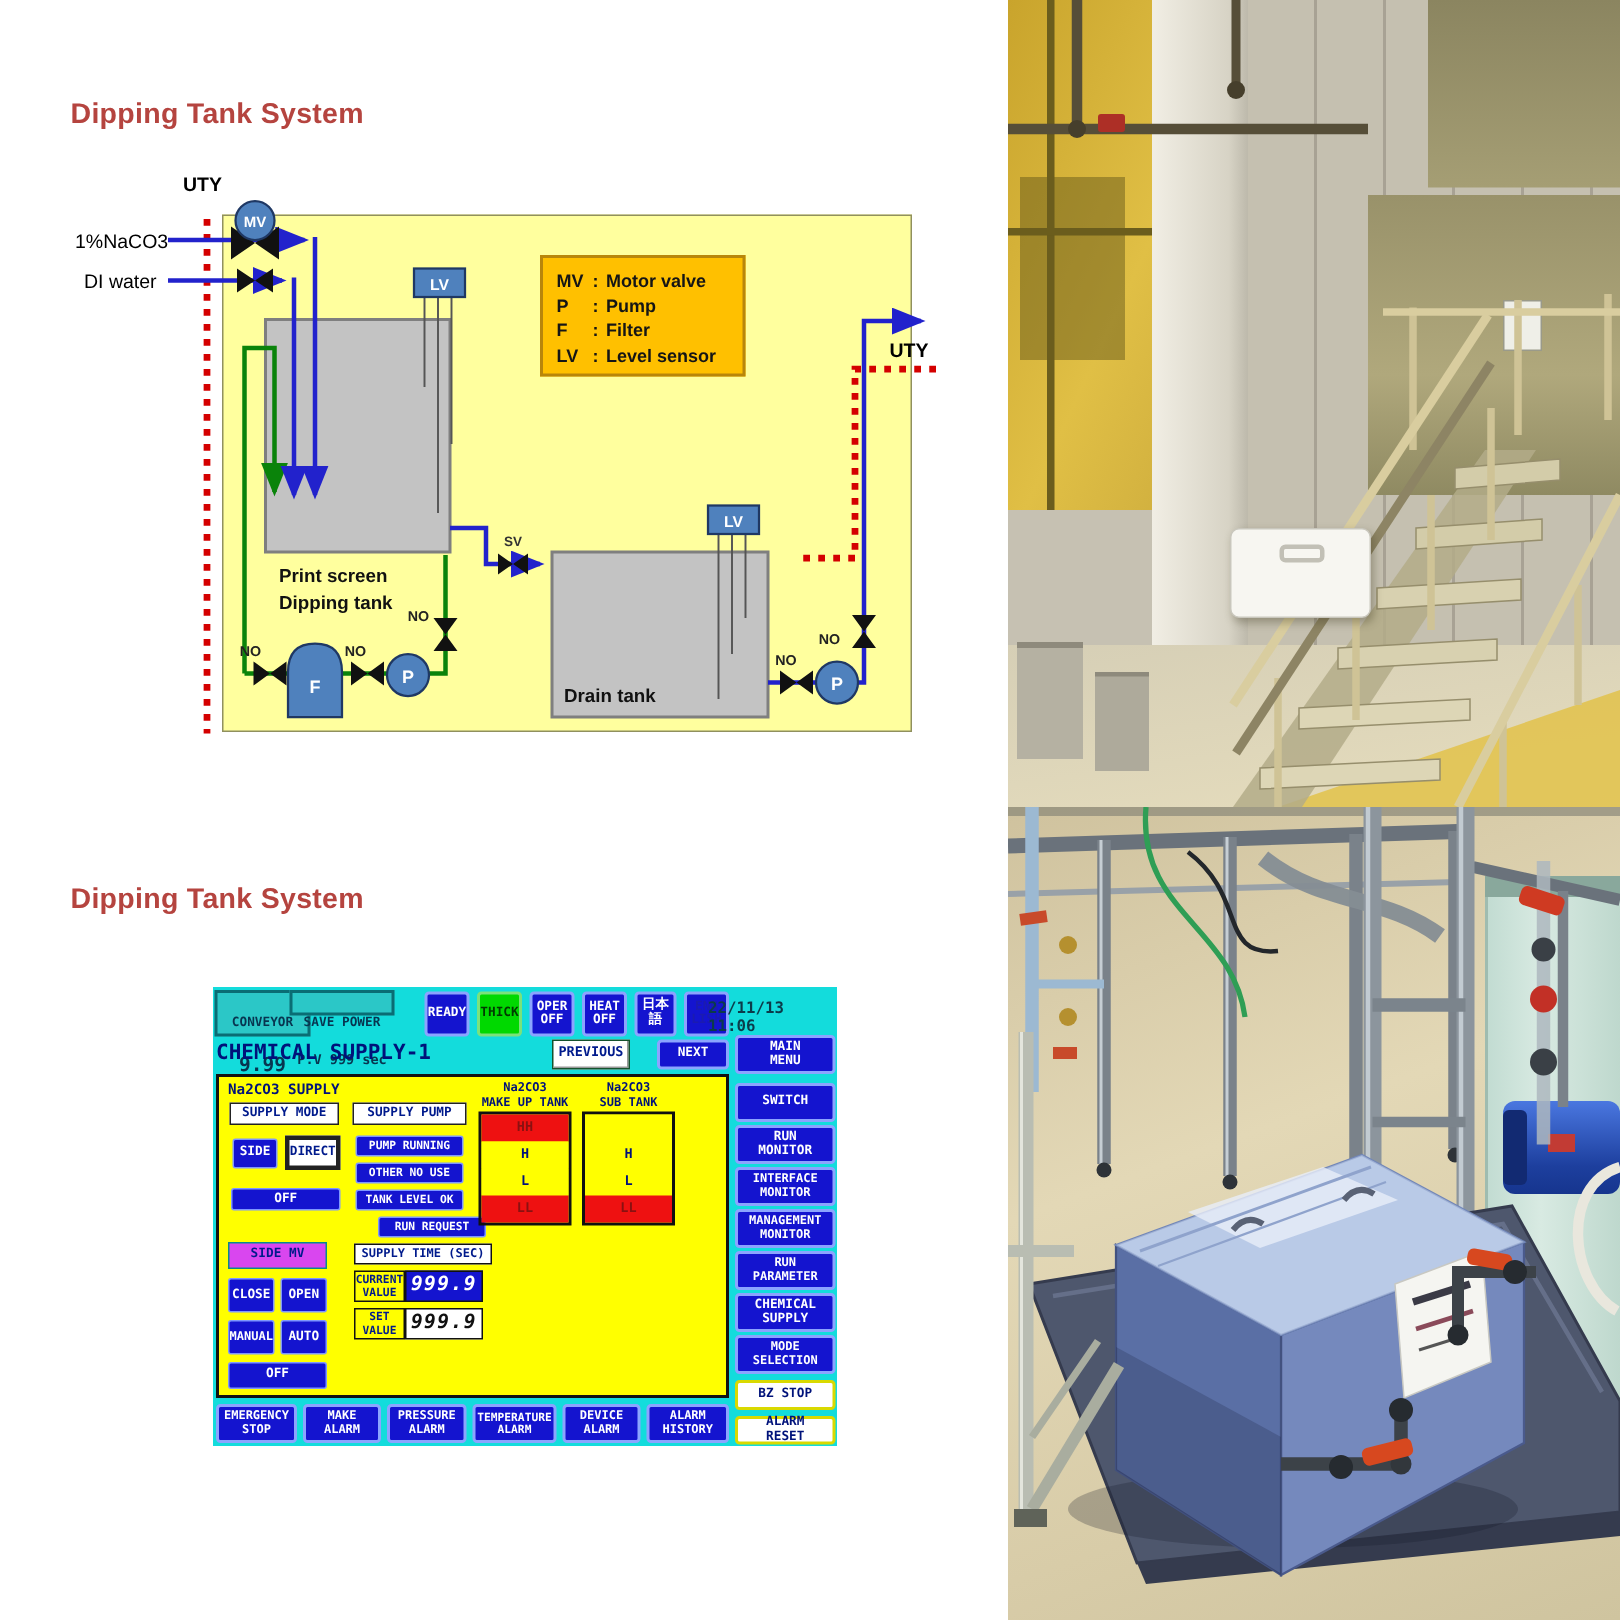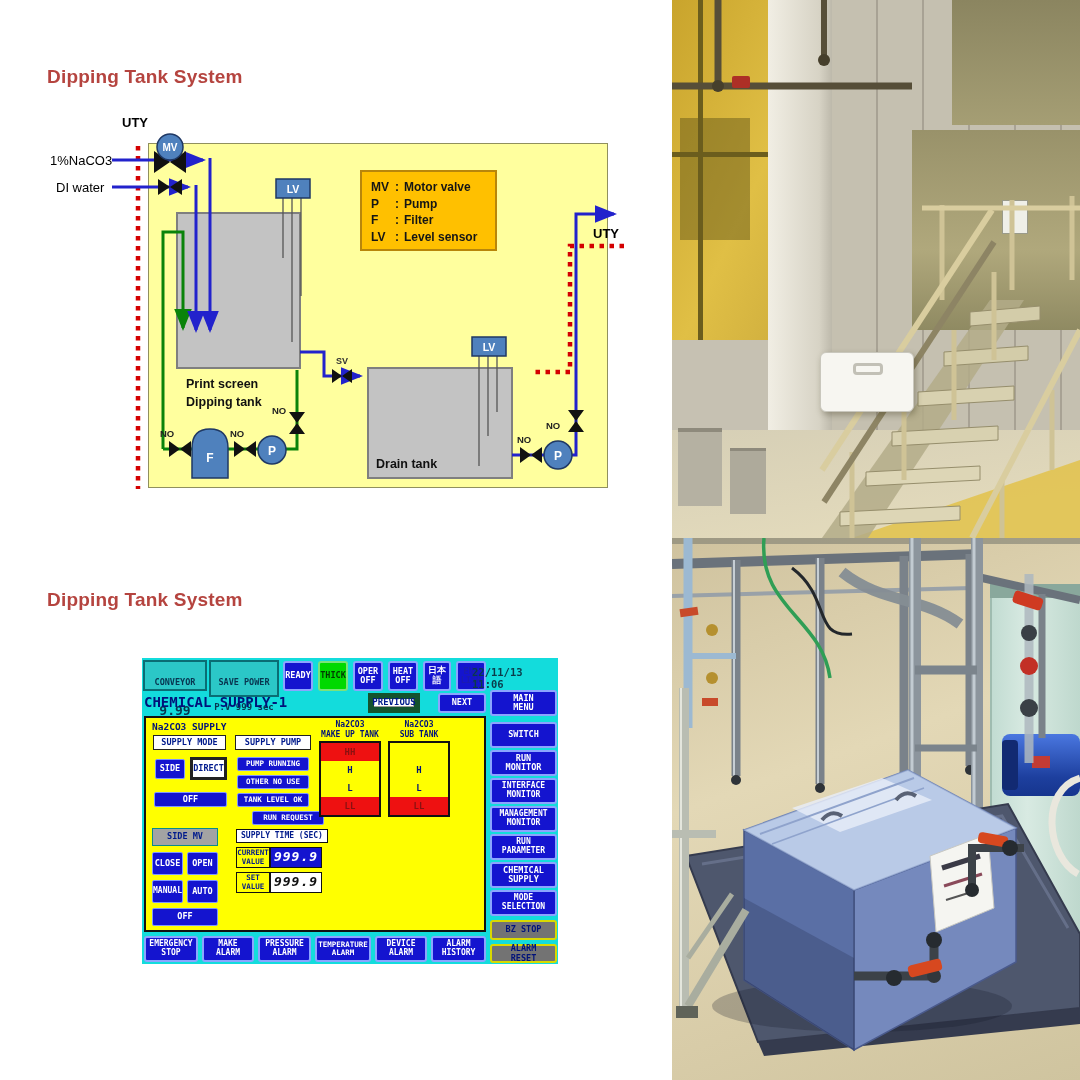--- a/index.html
+++ b/index.html
@@ -17,21 +17,21 @@
   .lga{width:24px}.lgc{width:9px}
 
   
   .hmi{position:absolute;left:142px;top:658px;width:416px;height:306px;background:#13dcdc;
        font-family:"DejaVu Sans Mono",monospace;font-weight:bold;color:#00127a}
   .hb{position:absolute;background:#1414cf;color:#fff;border:2px solid #8ba4ff;border-radius:3px;
       display:flex;align-items:center;justify-content:center;text-align:center;white-space:pre-line;
       line-height:1.1;font-size:8.5px;font-family:inherit;font-weight:bold;cursor:default}
   .hb.green{background:#00d900;color:#013a01;border-color:#7be27b}
   .hb.pressed{color:#1b1bb0}
-  .hb.yellow{background:#737373;color:#00127a;border-color:#d9d900}
+  .hb.yellow{background:#ffffff;color:#00127a;border-color:#d9d900}
   .hb.thin{border-width:1px;border-color:#7e97ff;border-radius:2px}
   .ib{position:absolute;background:#2bc7c7;border:2px solid #0a6d74;color:#083550;text-align:center;
       font-size:8.5px;line-height:1.5;padding-top:1px;white-space:pre-line}
   .wb{position:absolute;background:#fff;color:#001a8c;display:flex;align-items:center;justify-content:center;
       text-align:center;font-size:9px;white-space:pre-line;line-height:1.1}
   .panel{position:absolute;left:2px;top:58px;width:342px;height:216px;background:#ffff00;border:2px solid #111}
   .lvl{position:absolute;border:2px solid #111;display:flex;flex-direction:column}
   .lvl>div{flex:1;display:flex;align-items:center;justify-content:center;font-size:9px}
   .lvl .r{background:#ee1111;color:#8a1111}
   .lvl .y{background:#ffff00;color:#00127a}
@@ -165,39 +165,39 @@
   <section class="quad" style="left:0;top:540px;width:672px;height:540px;background:#fff">
     <h1 class="slide-title" style="left:47px;top:49px">Dipping Tank System</h1>
   </section>
 
   <div class="hmi">
 
     <div class="ib" style="left:1px;top:2px;width:64px;height:31px">
       <div style="position:relative;font-size:8.5px">CONVEYOR</div>
       <div style="position:relative;font-size:13px">9.99 M/min</div>
     </div>
-    <div class="ib" style="left:67px;top:2px;width:70px;height:37px">
+    <div class="ib" style="left:51px;top:2px;width:70px;height:17px">
       <div style="position:relative;font-size:8.5px">SAVE POWER</div>
       <div style="position:relative;font-size:9px">P.V 999 sec</div>
     </div>
 
     <div class="hb" style="left:141px;top:3px;width:30px;height:30px">READY</div>
     <div class="hb green" style="left:176px;top:3px;width:30px;height:30px">THICK</div>
     <div class="hb" style="left:211px;top:3px;width:30px;height:30px">OPER
 OFF</div>
     <div class="hb" style="left:246px;top:3px;width:30px;height:30px">HEAT
 OFF</div>
     <div class="hb" style="left:281px;top:3px;width:28px;height:30px;font-size:9px">日本
 語</div>
     <div class="hb pressed" style="left:314px;top:3px;width:30px;height:30px">ENG
 LISH</div>
     <div class="hlabel" style="left:330px;top:8px;width:86px;font-size:10.5px;color:#0b3b4a;text-align:left;padding-right:2px">22/11/13 11:06</div>
 
     <div class="hlabel" style="left:2px;top:36px;font-size:14px">CHEMICAL SUPPLY-1</div>
-    <div class="wb" style="left:226px;top:35px;width:52px;height:20px;border:6px solid #14532d;box-shadow:inset -1px -1px 0 #999">PREVIOUS</div>
+    <div class="wb" style="left:226px;top:35px;width:52px;height:20px;border:1px solid #14532d;box-shadow:inset -1px -1px 0 #999">PREVIOUS</div>
     <div class="hb" style="left:296px;top:35px;width:48px;height:20px">NEXT</div>
 
     <div class="hb" style="left:348px;top:32px;width:67px;height:26px">MAIN
 MENU</div>
     <div class="hb" style="left:348px;top:64px;width:67px;height:26px">SWITCH</div>
     <div class="hb" style="left:348px;top:92px;width:67px;height:26px">RUN
 MONITOR</div>
     <div class="hb" style="left:348px;top:120px;width:67px;height:26px;font-size:8px">INTERFACE
 MONITOR</div>
     <div class="hb" style="left:348px;top:148px;width:67px;height:26px;font-size:8px">MANAGEMENT
@@ -236,21 +236,21 @@
 
       <div class="hlabel" style="left:240px;top:2px;width:66px;font-size:8px;text-align:center;line-height:1.25">Na2CO3
 SUB TANK</div>
       <div class="lvl" style="left:242px;top:23px;width:62px;height:76px">
         <div class="y"></div>
         <div class="y">H</div>
         <div class="y">L</div>
         <div class="r">LL</div>
       </div>
 
-      <div class="wb" style="left:6px;top:110px;width:66px;height:18px;background:#a3a3a3;border:1px solid #0a8a8a;font-size:8.5px">SIDE MV</div>
+      <div class="wb" style="left:6px;top:110px;width:66px;height:18px;background:#d946ef;border:1px solid #0a8a8a;font-size:8.5px">SIDE MV</div>
       <div class="hb thin" style="left:6px;top:134px;width:31px;height:23px">CLOSE</div>
       <div class="hb thin" style="left:41px;top:134px;width:31px;height:23px">OPEN</div>
       <div class="hb thin" style="left:6px;top:162px;width:31px;height:23px;font-size:8px">MANUAL</div>
       <div class="hb thin" style="left:41px;top:162px;width:31px;height:23px">AUTO</div>
       <div class="hb thin" style="left:6px;top:190px;width:66px;height:18px">OFF</div>
 
       <div class="wb" style="left:90px;top:111px;width:92px;height:14px;border:1px solid #111;font-size:8px">SUPPLY TIME (SEC)</div>
       <div class="wb" style="left:90px;top:129px;width:34px;height:21px;background:#ffff00;border:1px solid #111;font-size:7.5px">CURRENT
 VALUE</div>
       <div class="wb seg" style="left:124px;top:129px;width:52px;height:21px;background:#1414cf;color:#fff;border:1px solid #111">999.9</div>

